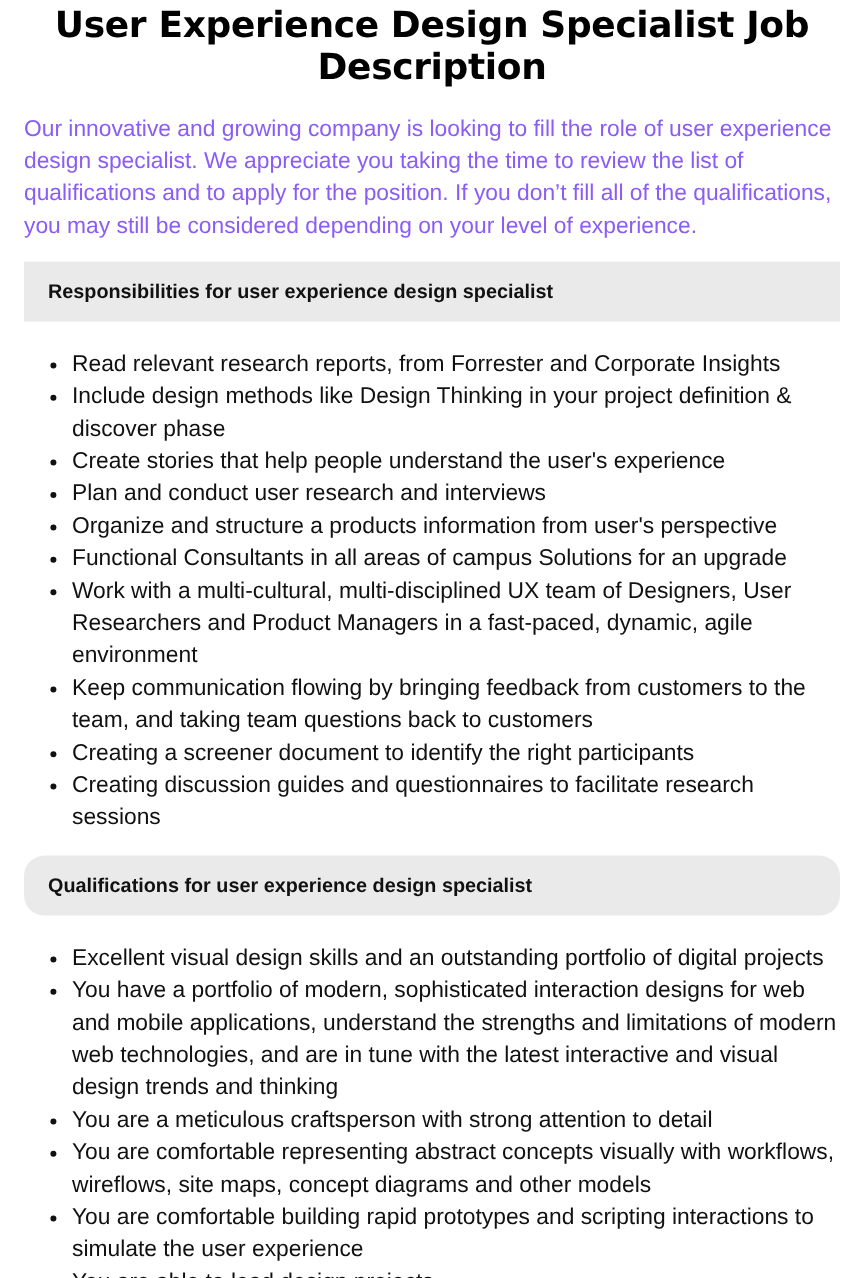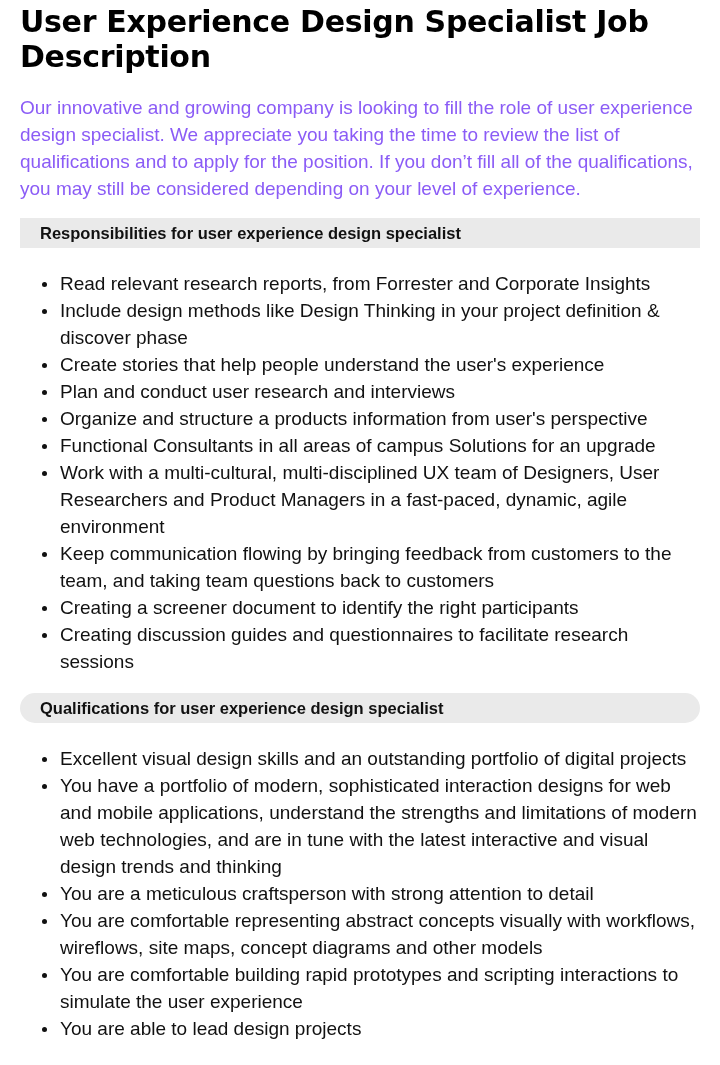--- a/index.html
+++ b/index.html
@@ -13,38 +13,38 @@
       overflow: hidden;
       font-family: "Liberation Sans", "DejaVu Sans", sans-serif;
       color: #111111;
     }
     .page {
       padding: 0 20px 0 20px;
     }
     .title {
       margin: 0;
       padding-top: 4px;
-      text-align: left;
+      text-align: center;
       font-family: "DejaVu Sans", "Liberation Sans", sans-serif;
       font-weight: bold;
       font-size: 30px;
       line-height: 35px;
       letter-spacing: -0.3px;
       color: #000000;
     }
     .intro {
       margin: 20px 0 0 0;
       font-size: 19px;
       line-height: 27px;
       color: #8b5cf6;
     }
     .section-header {
       margin-top: 16px;
       background: #eaeaea;
-      height: 30px;
+      height: 50px;
       display: flex;
       align-items: center;
       padding-left: 20px;
       font-weight: bold;
       font-size: 16.5px;
       color: #111111;
     }
     .section-list {
       margin: 22px 0 0 0;
       padding-left: 40px;

